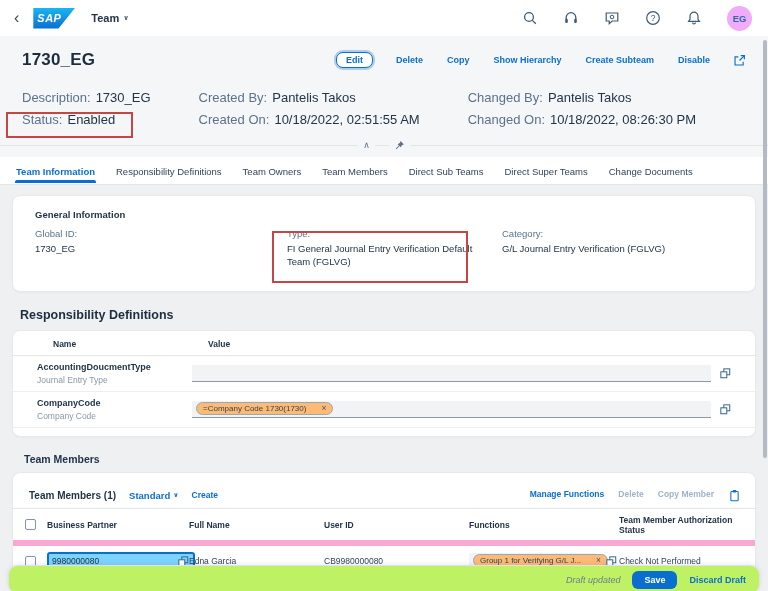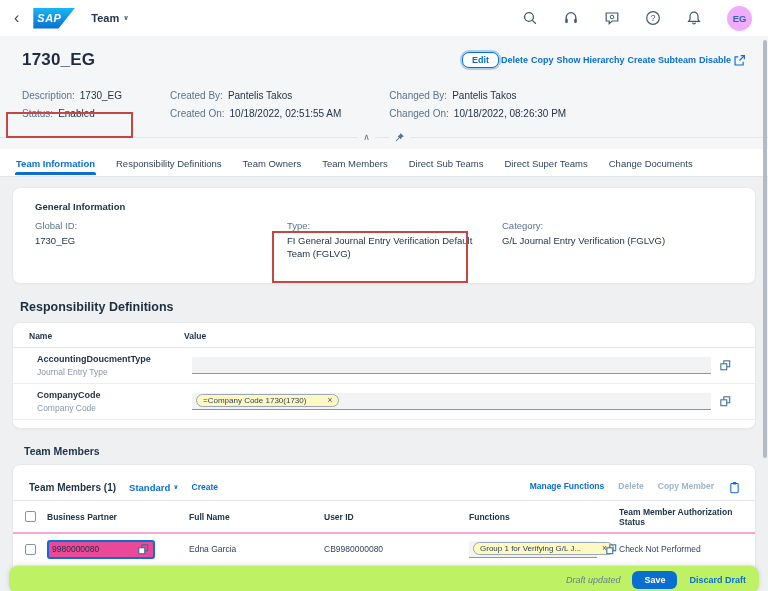--- a/index.html
+++ b/index.html
@@ -19,29 +19,29 @@
   .app-title .chev { font-size:7px; color:#55677a; }
   .shell-right { margin-left:auto; display:flex; align-items:center; gap:25px; }
   .shell-ic { width:16px; height:16px; cursor:pointer; display:block; }
   .avatar { width:25px; height:25px; border-radius:50%; background:#f0abfc; color:#2d6aa0;
     font-size:9.5px; font-weight:bold; display:flex; align-items:center; justify-content:center; cursor:pointer; }
 
   
   .obj-header { background:#f5f6f7; padding:10px 22px 0 22px; }
   .title-row { display:flex; align-items:center; padding:4px 0 10px 0; }
   .title-row h1 { font-size:17px; font-weight:bold; color:#1d2d3e; letter-spacing:.2px; }
-  .actions { margin-left:auto; display:flex; align-items:center; gap:1px; }
+  .actions { margin-left:auto; display:flex; align-items:center; gap:22px; }
   .act-btn { background:none; border:none; color:#0a6ed1; font-family:inherit;
     font-size:9px; font-weight:bold; cursor:pointer; padding:2px 1px; }
   .act-btn.edit { border:1px solid #0a6ed1; border-radius:7px; padding:2px 9px;
     box-shadow:0 0 0 2px rgba(10,110,209,.30); background:#fff; }
   .share-ic { width:13px; height:13px; cursor:pointer; }
   .facets { display:flex; gap:48px; padding:10px 0 6px 0; }
   .facet-col { display:flex; flex-direction:column; gap:7px; }
-  .facet-line { font-size:10px; }
+  .facet-line { font-size:13px; }
   .facet-line .lbl { color:#5b738b; margin-right:5px; }
   .facet-line .val { color:#223548; }
   .collapse-row { position:relative; height:24px; }
   .collapse-row .rule { position:absolute; left:-22px; right:-22px; top:50%; border-top:1px solid #e3e6e9; }
   .collapse-ctr { position:absolute; left:0; right:0; top:0; bottom:0; display:flex;
     align-items:center; justify-content:center; gap:14px; }
   .collapse-ctr .cbtn { background:#f5f6f7; padding:0 5px; z-index:1; color:#5b738b;
     font-size:9px; cursor:pointer; line-height:1; display:flex; align-items:center; }
 
   
@@ -62,53 +62,53 @@
   .gi-grid { display:grid; grid-template-columns:252px 215px 1fr; margin-top:8px; }
   .kv .k { font-size:9.5px; color:#5b738b; margin-bottom:4px; }
   .kv .v { font-size:9.5px; color:#223548; line-height:1.35; max-width:188px; }
 
   
   .sec-h1 { font-size:12.5px; font-weight:bold; color:#1d2d3e; margin:16px 0 8px 8px; }
   .sec-h2 { font-size:10.5px; font-weight:bold; color:#223548; margin:16px 0 7px 12px; }
 
   
   .rd-card { padding:2px 0 8px 0; }
-  .rd-head { display:grid; grid-template-columns:155px 1fr 44px; padding:6px 0 6px 16px;
+  .rd-head { display:grid; grid-template-columns:155px 1fr 44px; padding:6px 0 6px 40px;
     border-bottom:1px solid #e3e6e9; }
   .rd-head div { font-size:8.5px; font-weight:bold; color:#223548; }
   .rd-row { display:grid; grid-template-columns:155px 1fr 44px; align-items:center;
     padding:6px 0 6px 24px; border-bottom:1px solid #eceef0; }
   .rd-name { font-size:9px; font-weight:bold; color:#223548; }
   .rd-desc { font-size:8.5px; color:#8a98a8; margin-top:3px; }
   .sap-input { background:#f2f3f5; border-bottom:1px solid #8a98a8; border-radius:2px 2px 0 0;
     height:17px; display:flex; align-items:center; padding:0 4px; }
-  .token { border:1px solid #9aa8b5; border-radius:8px; background:#fef9c3; font-size:8px;
-    color:#32445a; padding:1px 6px; display:inline-flex; align-items:center; gap:21px; white-space:nowrap; }
+  .token { border:1px solid #9aa8b5; border-radius:8px; background:#fdba74; font-size:8px;
+    color:#32445a; padding:1px 6px; display:inline-flex; align-items:center; gap:15px; white-space:nowrap; }
   .token .x { color:#45576b; font-size:8.5px; cursor:pointer; line-height:1; }
   .vh-ic { width:11px; height:11px; cursor:pointer; margin-left:9px; }
 
   
   .tm-card { padding:0 0 6px 0; }
   .tm-toolbar { display:flex; align-items:center; gap:13px; padding:16px 14px 6px 16px;
     border-bottom:1px solid #e3e6e9; }
   .tm-title { font-size:10px; font-weight:bold; color:#223548; }
   .variant { font-size:9.5px; font-weight:bold; color:#0a6ed1; display:flex; align-items:center; gap:3px; cursor:pointer; }
   .variant .chev { font-size:6.5px; }
   .lnk { background:none; border:none; font-family:inherit; font-size:8.5px; font-weight:bold;
     color:#0a6ed1; cursor:pointer; padding:0; }
   .lnk.disabled { color:#9fb4c8; cursor:default; }
   .tm-toolbar .right { margin-left:auto; display:flex; align-items:flex-start; gap:14px; }
   .tm-grid { display:grid; grid-template-columns:22px 142px 135px 145px 150px 1fr; align-items:center; }
-  .tm-head { padding:6px 8px 5px 12px; border-bottom:2px solid #f9a8d4; }
+  .tm-head { padding:6px 8px 5px 12px; border-bottom:6px solid #f9a8d4; }
   .tm-head div { font-size:8.5px; font-weight:bold; color:#223548; }
   .tm-row { padding:6px 0 7px 12px; border-bottom:1px solid #eceef0; }
   .tm-cell { font-size:8.5px; color:#32445a; }
   .cbx { width:11px; height:11px; border:1px solid #8296a9; border-radius:2px; background:#fff; cursor:pointer; }
   .bp-wrap { display:flex; align-items:center; border:2px solid #0a6ed1; border-radius:3px;
-    background:#ec4899; height:19px; width:108px; padding:0 4px 0 3px; }
+    background:#7dd3fc; height:19px; width:148px; padding:0 4px 0 3px; }
   .bp-input { border:none; outline:none; flex:1; min-width:0; font-family:inherit; font-size:8.5px; color:#223548; background:transparent; }
   .fn-input { width:128px; }
   .func-cell { display:flex; align-items:center; }
 
   
   .footer-bar { position:absolute; left:8px; right:8px; top:565px; height:29px; background:#bef264;
     border:1px solid #dfe3e6; border-radius:10px; box-shadow:0 -1px 5px rgba(0,0,0,.08);
     display:flex; align-items:center; justify-content:flex-end; gap:12px; padding:0 13px; z-index:6; }
   .draft-status { font-size:9px; font-style:italic; color:#6a7d90; }
   .save-btn { background:#0a6ed1; color:#fff; border:none; border-radius:6px; font-family:inherit;

